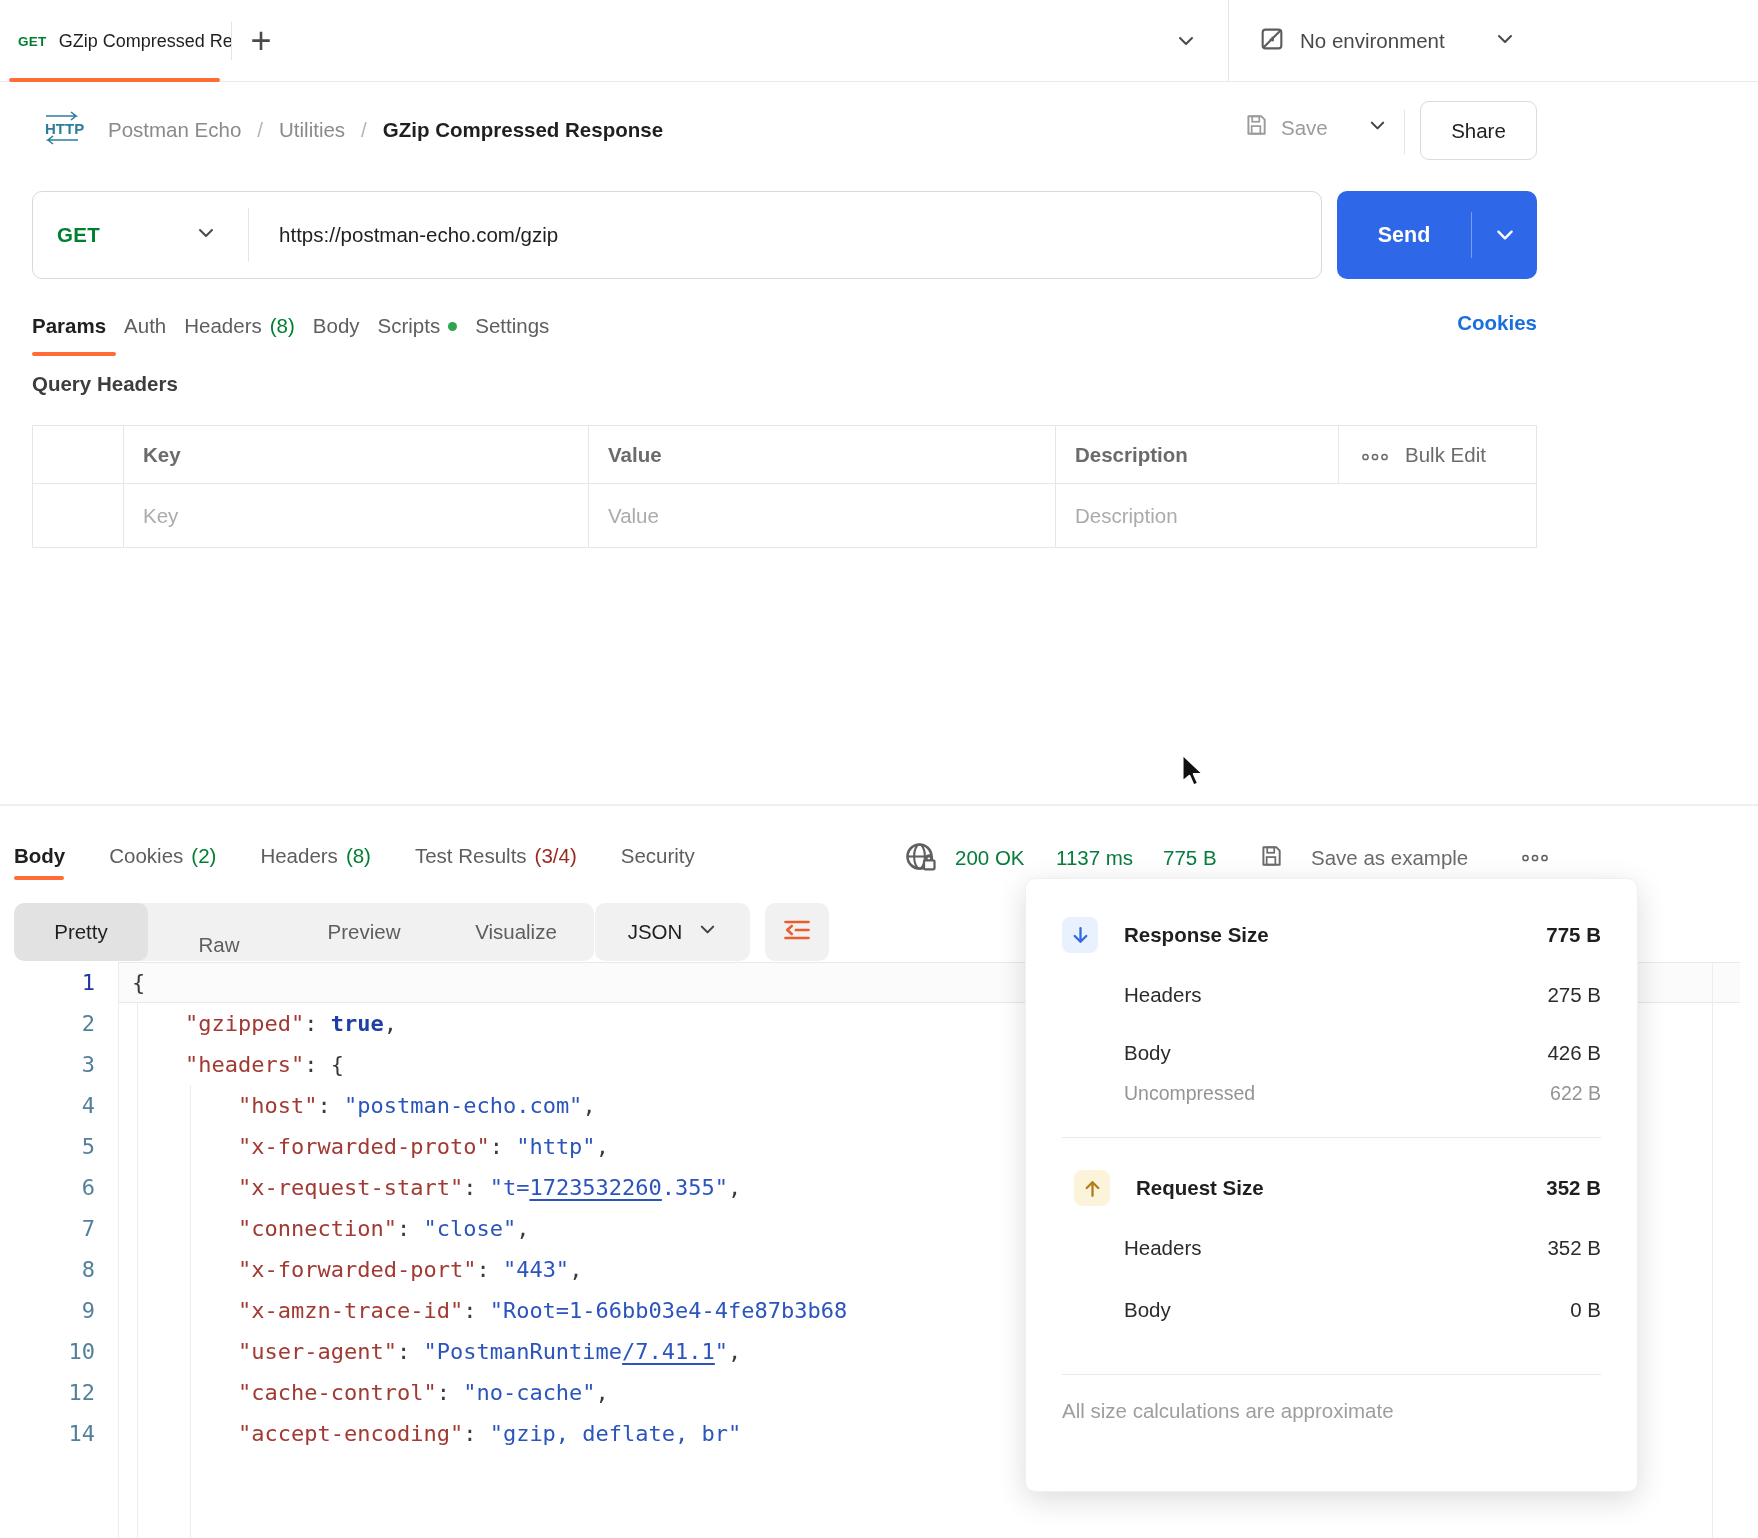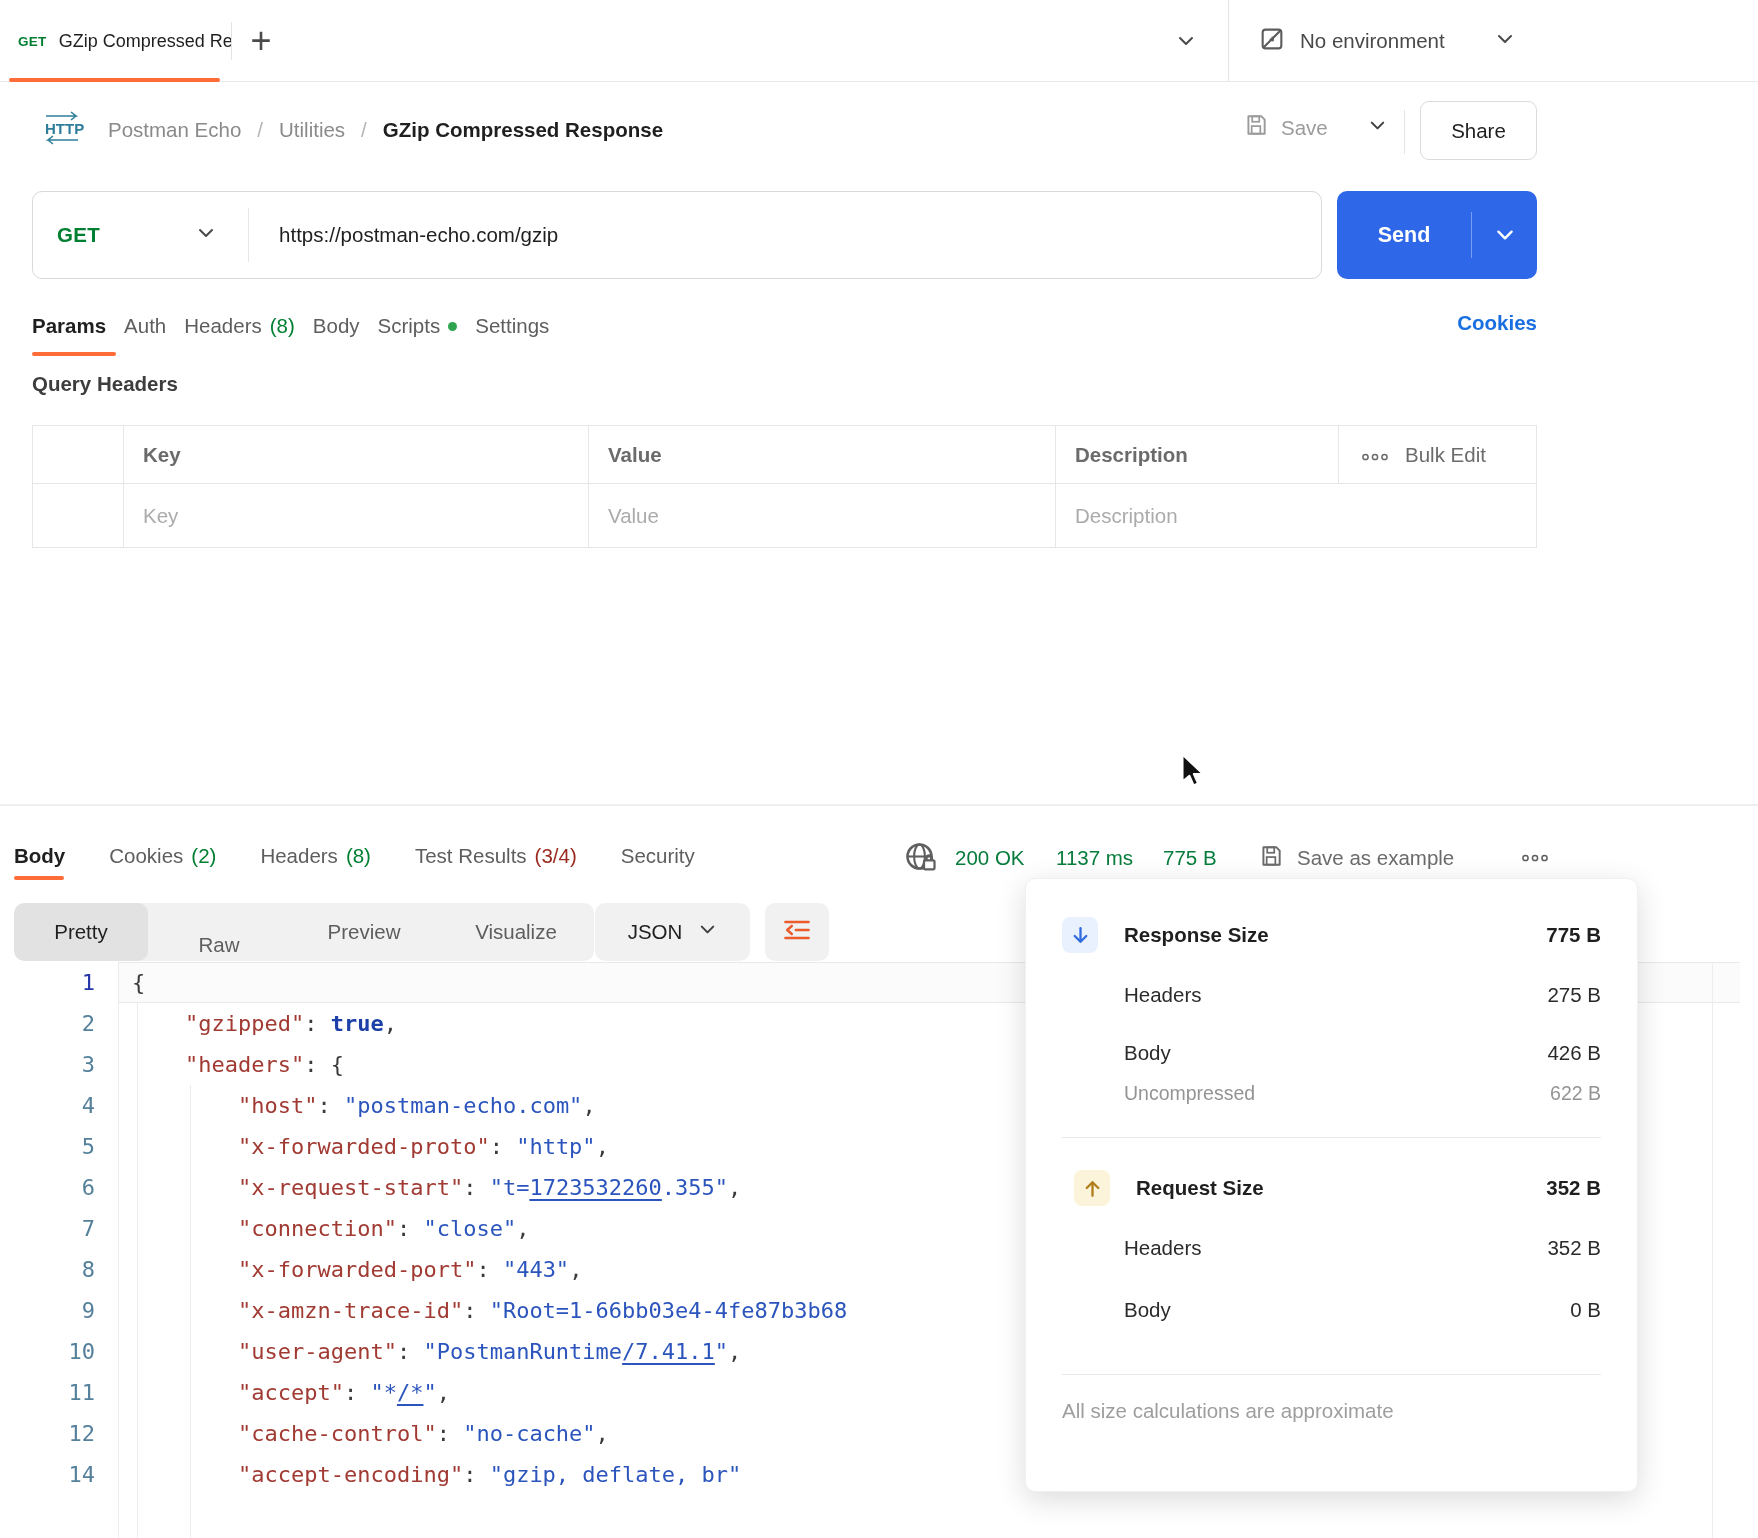--- a/index.html
+++ b/index.html
@@ -276,21 +276,21 @@
       <circle cx="11" cy="11" r="8" fill="none" stroke="#5f5f5f" stroke-width="1.7"></circle>
       <ellipse cx="11" cy="11" rx="3.6" ry="8" fill="none" stroke="#5f5f5f" stroke-width="1.4"></ellipse>
       <line x1="3" y1="11" x2="19" y2="11" stroke="#5f5f5f" stroke-width="1.4"></line>
       <rect x="14" y="13.5" width="7" height="6" rx="1" fill="#fff" stroke="#5f5f5f" stroke-width="1.5"></rect>
       <path d="M15.7 13.5 v-1.4 a1.8 1.8 0 0 1 3.6 0 v1.4" fill="none" stroke="#5f5f5f" stroke-width="1.5"></path>
     </svg>
   </div>
   <div class="meta meta-green" style="left:955px;">200 OK</div>
   <div class="meta meta-green" style="left:1056px;">1137 ms</div>
   <div class="meta meta-green" style="left:1163px;">775 B</div>
-  <div class="meta" style="left:1258px; gap:13px; color:#6B6B6B; cursor:pointer;">
+  <div class="meta" style="left:1258px; gap:27px; color:#6B6B6B; cursor:pointer;">
     <span>
       <svg width="26" height="26" viewBox="0 0 24 24">
           <path d="M5 4 h12 l3 3 v13 H5 z" fill="none" stroke="#6B6B6B" stroke-width="1.8" stroke-linejoin="round"></path>
           <rect x="8.5" y="4" width="6.5" height="5" fill="none" stroke="#6B6B6B" stroke-width="1.6"></rect>
           <rect x="8" y="13" width="8" height="7" fill="none" stroke="#6B6B6B" stroke-width="1.6"></rect>
         </svg>
     </span>
     <span>Save as example</span>
   </div>
   <div class="meta" style="left:1520px;">
@@ -342,21 +342,20 @@
       <div class="cline"><span class="ln first">1</span><span class="ctext"><span></span><span class="tp">{</span></span></div>
       <div class="cline"><span class="ln">2</span><span class="ctext"><span>    </span><span class="tk">"gzipped"</span><span class="tp">: </span><span class="tb">true</span><span class="tp">,</span></span></div>
       <div class="cline"><span class="ln">3</span><span class="ctext"><span>    </span><span class="tk">"headers"</span><span class="tp">: </span><span class="tp">{</span></span></div>
       <div class="cline"><span class="ln">4</span><span class="ctext"><span>        </span><span class="tk">"host"</span><span class="tp">: </span><span class="tv">"postman-echo.com"</span><span class="tp">,</span></span></div>
       <div class="cline"><span class="ln">5</span><span class="ctext"><span>        </span><span class="tk">"x-forwarded-proto"</span><span class="tp">: </span><span class="tv">"http"</span><span class="tp">,</span></span></div>
       <div class="cline"><span class="ln">6</span><span class="ctext"><span>        </span><span class="tk">"x-request-start"</span><span class="tp">: </span><span class="tv">"t=</span><span class="tv tu">1723532260</span><span class="tv">.355"</span><span class="tp">,</span></span></div>
       <div class="cline"><span class="ln">7</span><span class="ctext"><span>        </span><span class="tk">"connection"</span><span class="tp">: </span><span class="tv">"close"</span><span class="tp">,</span></span></div>
       <div class="cline"><span class="ln">8</span><span class="ctext"><span>        </span><span class="tk">"x-forwarded-port"</span><span class="tp">: </span><span class="tv">"443"</span><span class="tp">,</span></span></div>
       <div class="cline"><span class="ln">9</span><span class="ctext"><span>        </span><span class="tk">"x-amzn-trace-id"</span><span class="tp">: </span><span class="tv">"Root=1-66bb03e4-4fe87b3b68</span></span></div>
       <div class="cline"><span class="ln">10</span><span class="ctext"><span>        </span><span class="tk">"user-agent"</span><span class="tp">: </span><span class="tv">"PostmanRuntime</span><span class="tv tu">/7.41.1</span><span class="tv">"</span><span class="tp">,</span></span></div>
-      <div class="cline"><span class="ln">11</span><span class="ctext"><span>        </span><span class="tk">"accept"</span><span class="tp">: </span><span class="tv">"*</span><span class="tv tu">/*</span><span class="tv">"</span><span class="tp">,</span></span></div>
       <div class="cline"><span class="ln">12</span><span class="ctext"><span>        </span><span class="tk">"cache-control"</span><span class="tp">: </span><span class="tv">"no-cache"</span><span class="tp">,</span></span></div>
       <div class="cline"><span class="ln">14</span><span class="ctext"><span>        </span><span class="tk">"accept-encoding"</span><span class="tp">: </span><span class="tv">"gzip, deflate, br"</span></span></div>
     </div>
 
   <div class="popover">
     <div class="pop-row" style="margin-top:4px;">
       <span class="pop-icon icon-blue">
         <svg width="21" height="21" viewBox="0 0 20 20">
             <line x1="10" y1="3" x2="10" y2="15.5" stroke="#2F6BDE" stroke-width="2.2" stroke-linecap="round"></line>
             <polyline points="4.5,10.5 10,16 15.5,10.5" fill="none" stroke="#2F6BDE" stroke-width="2.2" stroke-linecap="round" stroke-linejoin="round"></polyline>

